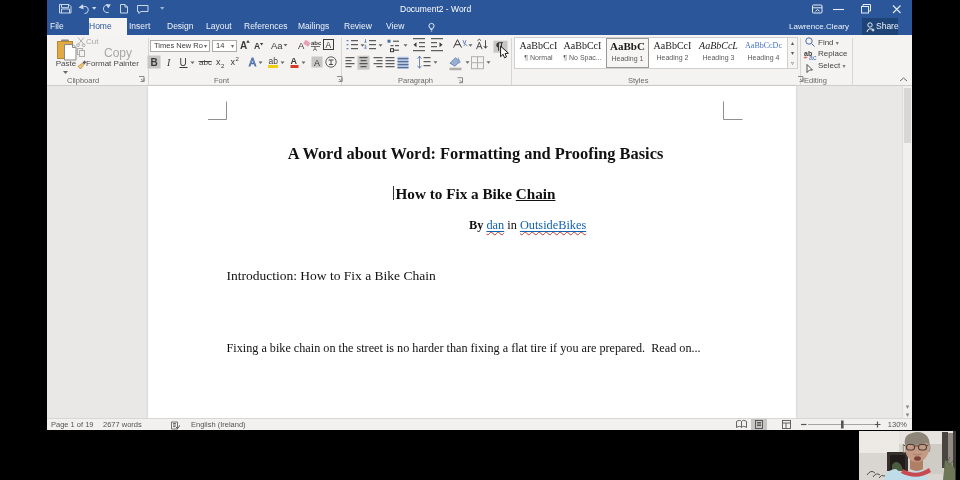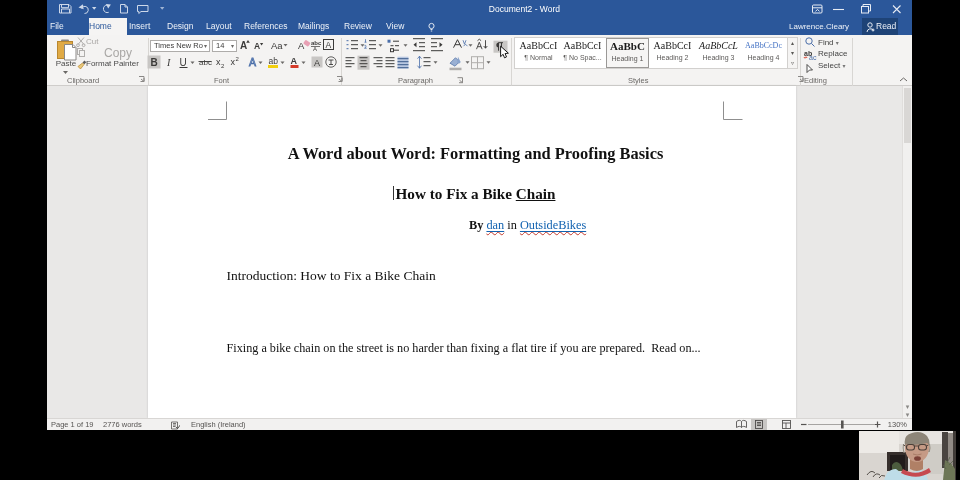--- a/index.html
+++ b/index.html
@@ -31,21 +31,21 @@
   <path d="M24.5 8.2 a3.6 3.6 0 1 1 3 5.3"></path>
   <path d="M25.8 4.2 l-4.3 3.4 5.2 1.7 z" fill="#cdd8e9" stroke="none"></path>
   <path d="M35 7 l2.2 2.7 2.2-2.7 z" fill="#cdd8e9" stroke="none"></path>
   <path d="M50.3 5 a3.8 3.8 0 1 0 1.4 7.3"></path>
   <path d="M48.9 4 l5 0.6 -2.7 4 z" fill="#cdd8e9" stroke="none"></path>
   <path d="M63.5 4.5 h4.5 l2.5 2.5 v6 h-7 z M68 4.5 v2.5 h2.5"></path>
   <path d="M80.5 5.5 h10.5 v6 h-7 l-2.2 2 v-2 h-1.3 z"></path>
  </g>
  <path d="M103 7 l2.2 2.7 2.2-2.7 z" fill="#9fb4d4"></path>
 </svg>
-<div class="a" style="left:353px;width:160px;top:0;height:18px;text-align:right;font-size:8.5px;line-height:19px;color:#fff">Document2 - Word</div>
+<div class="a" style="left:353px;width:160px;top:0;height:18px;text-align:left;font-size:8.5px;line-height:19px;color:#fff">Document2 - Word</div>
 <svg class="a" style="left:763px;top:0" width="100" height="18" viewBox="0 0 100 18">
  <g stroke="#e6ebf3" fill="none" stroke-width="1">
   <rect x="2.5" y="5" width="9.5" height="8" rx="1"></rect>
         <path d="M2.5 7.8 h9.5"></path>
         <path d="M5.5 11.3 l2-1.8 2 1.8"></path>
   <path d="M23 9.5 h11" stroke-width="1.1"></path>
   <rect x="51.5" y="6.5" width="7" height="6.5"></rect>
         <path d="M53 6.5 v-2 h7.5 v6.5 h-2"></path>
   <path d="M83 5.5 l7.5 7.5 M90.5 5.5 l-7.5 7.5" stroke-width="1.1"></path>
  </g>
@@ -70,21 +70,21 @@
     </svg>
 <div class="tab" style="left:742px;width:70px;font-size:8px">Lawrence.Cleary</div>
 <div class="a" style="left:815px;top:0;width:36px;height:17px;background:#1e4377"></div>
 <svg class="a" style="left:819px;top:3.5px" width="10" height="11" viewBox="0 0 10 11">
       <g fill="none" stroke="#e6ebf3" stroke-width="1">
         <circle cx="4" cy="3" r="2.2"></circle>
         <path d="M1 10 a3.5 3.5 0 0 1 6.5-1.5"></path>
         <path d="M7 6.5 v3 M5.5 8 h3"></path>
       </g>
     </svg>
-<div class="tab" style="left:829px;width:34px;font-size:8.5px">Read</div>
+<div class="tab" style="left:829px;width:34px;font-size:8.5px">Share</div>
 </div>
 <div class="a" id="ribbon">
 <div class="sep" style="left:101px"></div>
 <div class="sep" style="left:294px"></div>
 <div class="sep" style="left:464px"></div>
 <div class="sep" style="left:753px"></div>
 <div class="sep" style="left:805px"></div>
 
 <div class="glabel" style="left:20px;width:52px;top:41px">Clipboard</div>
 <div class="glabel" style="left:167px;width:44px;top:41px">Font</div>
@@ -294,21 +294,21 @@
 
 <div class="doctext serif" style="left:0;top:59.7px;width:857px;text-align:center;font-size:16.4px;font-weight:bold">A Word about Word: Formatting and Proofing Basics</div>
 <div class="doctext serif" style="left:0;top:99.8px;width:857px;text-align:center;font-size:15.2px;font-weight:bold">How to Fix a Bike <span style="text-decoration:underline">Chain</span></div>
 <div class="doctext serif" style="left:422px;top:133.2px;font-size:12.3px"><b>By</b> <span class="sq"><span class="lnk">dan</span></span> in <span class="sq"><span class="lnk">OutsideBikes</span></span></div>
 <div class="doctext serif" style="left:179.5px;top:183px;font-size:13.5px">Introduction: How to Fix a Bike Chain</div>
 <div class="doctext serif" style="left:179.5px;top:255.6px;font-size:12.2px">Fixing a bike chain on the street is no harder than fixing a flat tire if you are prepared.  Read on...</div>
 <div class="a" style="left:346px;top:100px;width:1px;height:14px;background:#333"></div>
 </div>
 <div class="a" id="statusbar">
 <div class="a" style="left:4px;top:0;font-size:7.5px;color:#565452;line-height:11px">Page 1 of 19</div>
-<div class="a" style="left:56px;top:0;font-size:7.5px;color:#565452;line-height:11px">2776 words</div>
+<div class="a" style="left:56px;top:0;font-size:7.5px;color:#565452;line-height:11px">2677 words</div>
 <svg class="a" style="left:123px;top:1.5px" width="10" height="9" viewBox="0 0 10 9">
       <path d="M1.5 1 v7 h6 v-7 z M3 2.5 h3 M3 4 h3 M3 5.5 h2" fill="none" stroke="#565452" stroke-width="0.8"></path>
       <path d="M5.5 5.5 l2 2.2 3-4" stroke="#565452" fill="none" stroke-width="1"></path>
     </svg>
 <div class="a" style="left:144px;top:0;font-size:7.5px;color:#565452;line-height:11px">English (Ireland)</div>
 <svg class="a" style="left:684px;top:0" width="180" height="11" viewBox="0 0 180 11">
  <g fill="none" stroke="#565452" stroke-width="0.9">
   <path d="M5.5 2.5 c2-1.5 4-1.5 5 0 c1-1.5 3-1.5 5 0 v6 c-2-1.5-4-1.5-5 0 c-1-1.5-3-1.5-5 0 z M10.5 2.5 v6"></path>
  </g>
  <rect x="20" y="0" width="16" height="11" fill="#c8c6c4"></rect>

